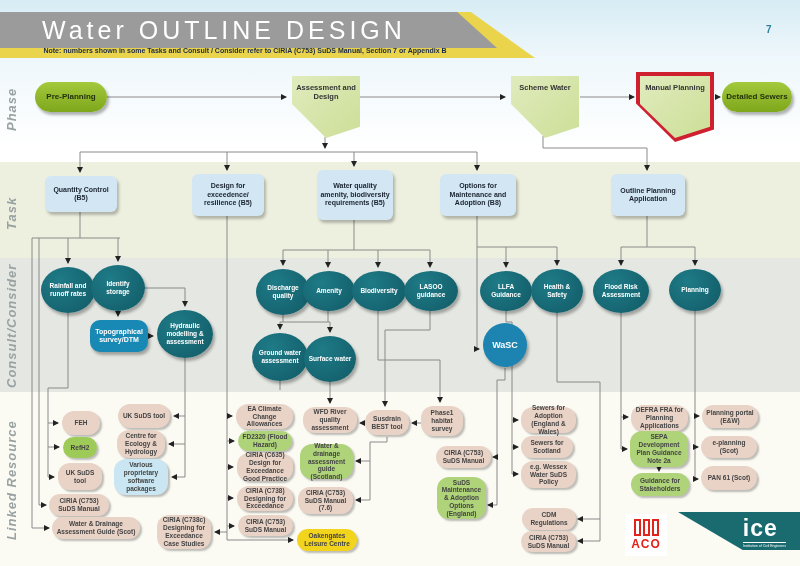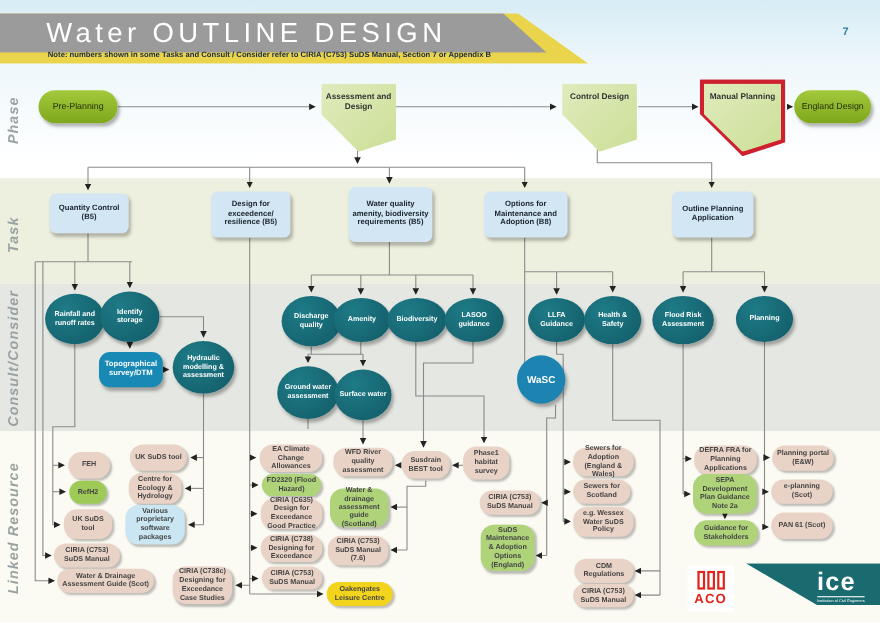--- a/index.html
+++ b/index.html
@@ -27,21 +27,21 @@
     letter-spacing:4px;font-weight:400;white-space:nowrap;}
   .note{position:absolute;left:40px;top:47px;width:410px;text-align:center;
     font-size:7px;font-weight:bold;color:#1b2a4a;}
   .pagenum{position:absolute;left:766px;top:24px;color:#2e7f9e;
     font-size:10px;font-weight:bold;}
 
   .node{position:absolute;z-index:2;display:flex;align-items:center;
     justify-content:center;text-align:center;box-sizing:border-box;
     line-height:1.2;}
   .pill-phase{border-radius:16px;background:linear-gradient(180deg,#a3c93c,#7fa71c);
-    color:#22300c;font-size:8px;font-weight:normal;
+    color:#22300c;font-size:8px;font-weight:bold;
     box-shadow:2px 3px 3px rgba(0,0,0,.3);}
   .flag{background:linear-gradient(135deg,#e0ebbd,#ccdf97);
     clip-path:polygon(0 0,100% 0,100% 82%,50% 100%,0 45%);
     color:#333;font-size:7.5px;font-weight:bold;
     align-items:flex-start;padding-top:7px;
     filter:drop-shadow(3px 3px 2px rgba(0,0,0,.3));}
   .flag-red{background:#cf2030;clip-path:polygon(0 0,100% 0,100% 82%,50% 100%,0 45%);
     filter:drop-shadow(3px 3px 2px rgba(0,0,0,.3));}
   .task-box{background:#d3e6f3;border-radius:6px;color:#1a2430;font-size:7px;
     font-weight:bold;box-shadow:2px 3px 3px rgba(0,0,0,.25);padding:2px;}
@@ -187,43 +187,43 @@
     <path d="M421,423 L412,423" marker-end="url(#ah)"></path>
     <path d="M365,423 L360,423" marker-end="url(#ah)"></path>
     <path d="M387,437 L387,442 L370,442 L370,500"></path>
     <path d="M370,461 L356,461" marker-end="url(#ah)"></path>
     <path d="M370,500 L356,500" marker-end="url(#ah)"></path>
   </g>
 </svg>
 
 <div class="node pill-phase" style="left:35px;top:82px;width:72px;height:30px;">Pre-Planning</div>
 <div class="node flag" style="left:292px;top:76px;width:68px;height:62px;text-align:center;">Assessment and Design</div>
-<div class="node flag" style="left:511px;top:76px;width:68px;height:62px;">Control Design</div>
+<div class="node flag" style="left:511px;top:76px;width:68px;height:62px;">Scheme Water</div>
 <div class="flag-red" style="position:absolute;left:636px;top:72px;width:78px;height:70px;z-index:2;"></div>
 <div class="node flag" style="left:640px;top:76px;width:70px;height:62px;z-index:3;filter:none;">Manual Planning</div>
-<div class="node pill-phase" style="left:722px;top:82px;width:70px;height:30px;">England Design</div>
+<div class="node pill-phase" style="left:722px;top:82px;width:70px;height:30px;">Detailed Sewers</div>
 
 <div class="node task-box" style="left:45px;top:176px;width:72px;height:36px;">Quantity Control (B5)</div>
 <div class="node task-box" style="left:192px;top:174px;width:72px;height:42px;">Design for exceedence/ resilience (B5)</div>
 <div class="node task-box" style="left:317px;top:170px;width:76px;height:50px;">Water quality amenity, biodiversity requirements (B5)</div>
 <div class="node task-box" style="left:440px;top:174px;width:76px;height:42px;">Options for Maintenance and Adoption (B8)</div>
 <div class="node task-box" style="left:611px;top:174px;width:74px;height:42px;">Outline Planning Application</div>
 
 <div class="node ellipse" style="left:41px;top:267px;width:54px;height:46px;">Rainfall and runoff rates</div>
 <div class="node ellipse" style="left:91px;top:265px;width:54px;height:46px;">Identify storage</div>
 <div class="node topo" style="left:90px;top:320px;width:58px;height:32px;">Topographical survey/DTM</div>
 <div class="node ellipse" style="left:157px;top:310px;width:56px;height:48px;">Hydraulic modelling &amp; assessment</div>
 <div class="node ellipse" style="left:256px;top:269px;width:54px;height:46px;">Discharge quality</div>
 <div class="node ellipse" style="left:303px;top:271px;width:52px;height:40px;">Amenity</div>
 <div class="node ellipse" style="left:352px;top:271px;width:54px;height:40px;">Biodiversity</div>
 <div class="node ellipse" style="left:404px;top:271px;width:54px;height:40px;">LASOO guidance</div>
 <div class="node ellipse" style="left:252px;top:333px;width:56px;height:48px;">Ground water assessment</div>
 <div class="node ellipse" style="left:304px;top:336px;width:52px;height:46px;">Surface water</div>
 <div class="node ellipse" style="left:480px;top:271px;width:52px;height:40px;">LLFA Guidance</div>
-<div class="node wasc" style="left:470px;top:323px;width:44px;height:44px;">WaSC</div>
+<div class="node wasc" style="left:483px;top:323px;width:44px;height:44px;">WaSC</div>
 <div class="node ellipse" style="left:531px;top:269px;width:52px;height:44px;">Health &amp; Safety</div>
 <div class="node ellipse" style="left:593px;top:269px;width:56px;height:44px;">Flood Risk Assessment</div>
 <div class="node ellipse" style="left:669px;top:269px;width:52px;height:42px;">Planning</div>
 
 <div class="node pill-res" style="left:62px;top:411px;width:38px;height:24px;">FEH</div>
 <div class="node pill-res green2" style="left:63px;top:437px;width:34px;height:21px;">RefH2</div>
 <div class="node pill-res" style="left:58px;top:463px;width:44px;height:27px;">UK SuDS tool</div>
 <div class="node pill-res" style="left:49px;top:494px;width:60px;height:22px;">CIRIA (C753) SuDS Manual</div>
 <div class="node pill-res" style="left:52px;top:517px;width:88px;height:22px;">Water &amp; Drainage Assessment Guide (Scot)</div>
 <div class="node pill-res" style="left:118px;top:404px;width:52px;height:24px;">UK SuDS tool</div>

